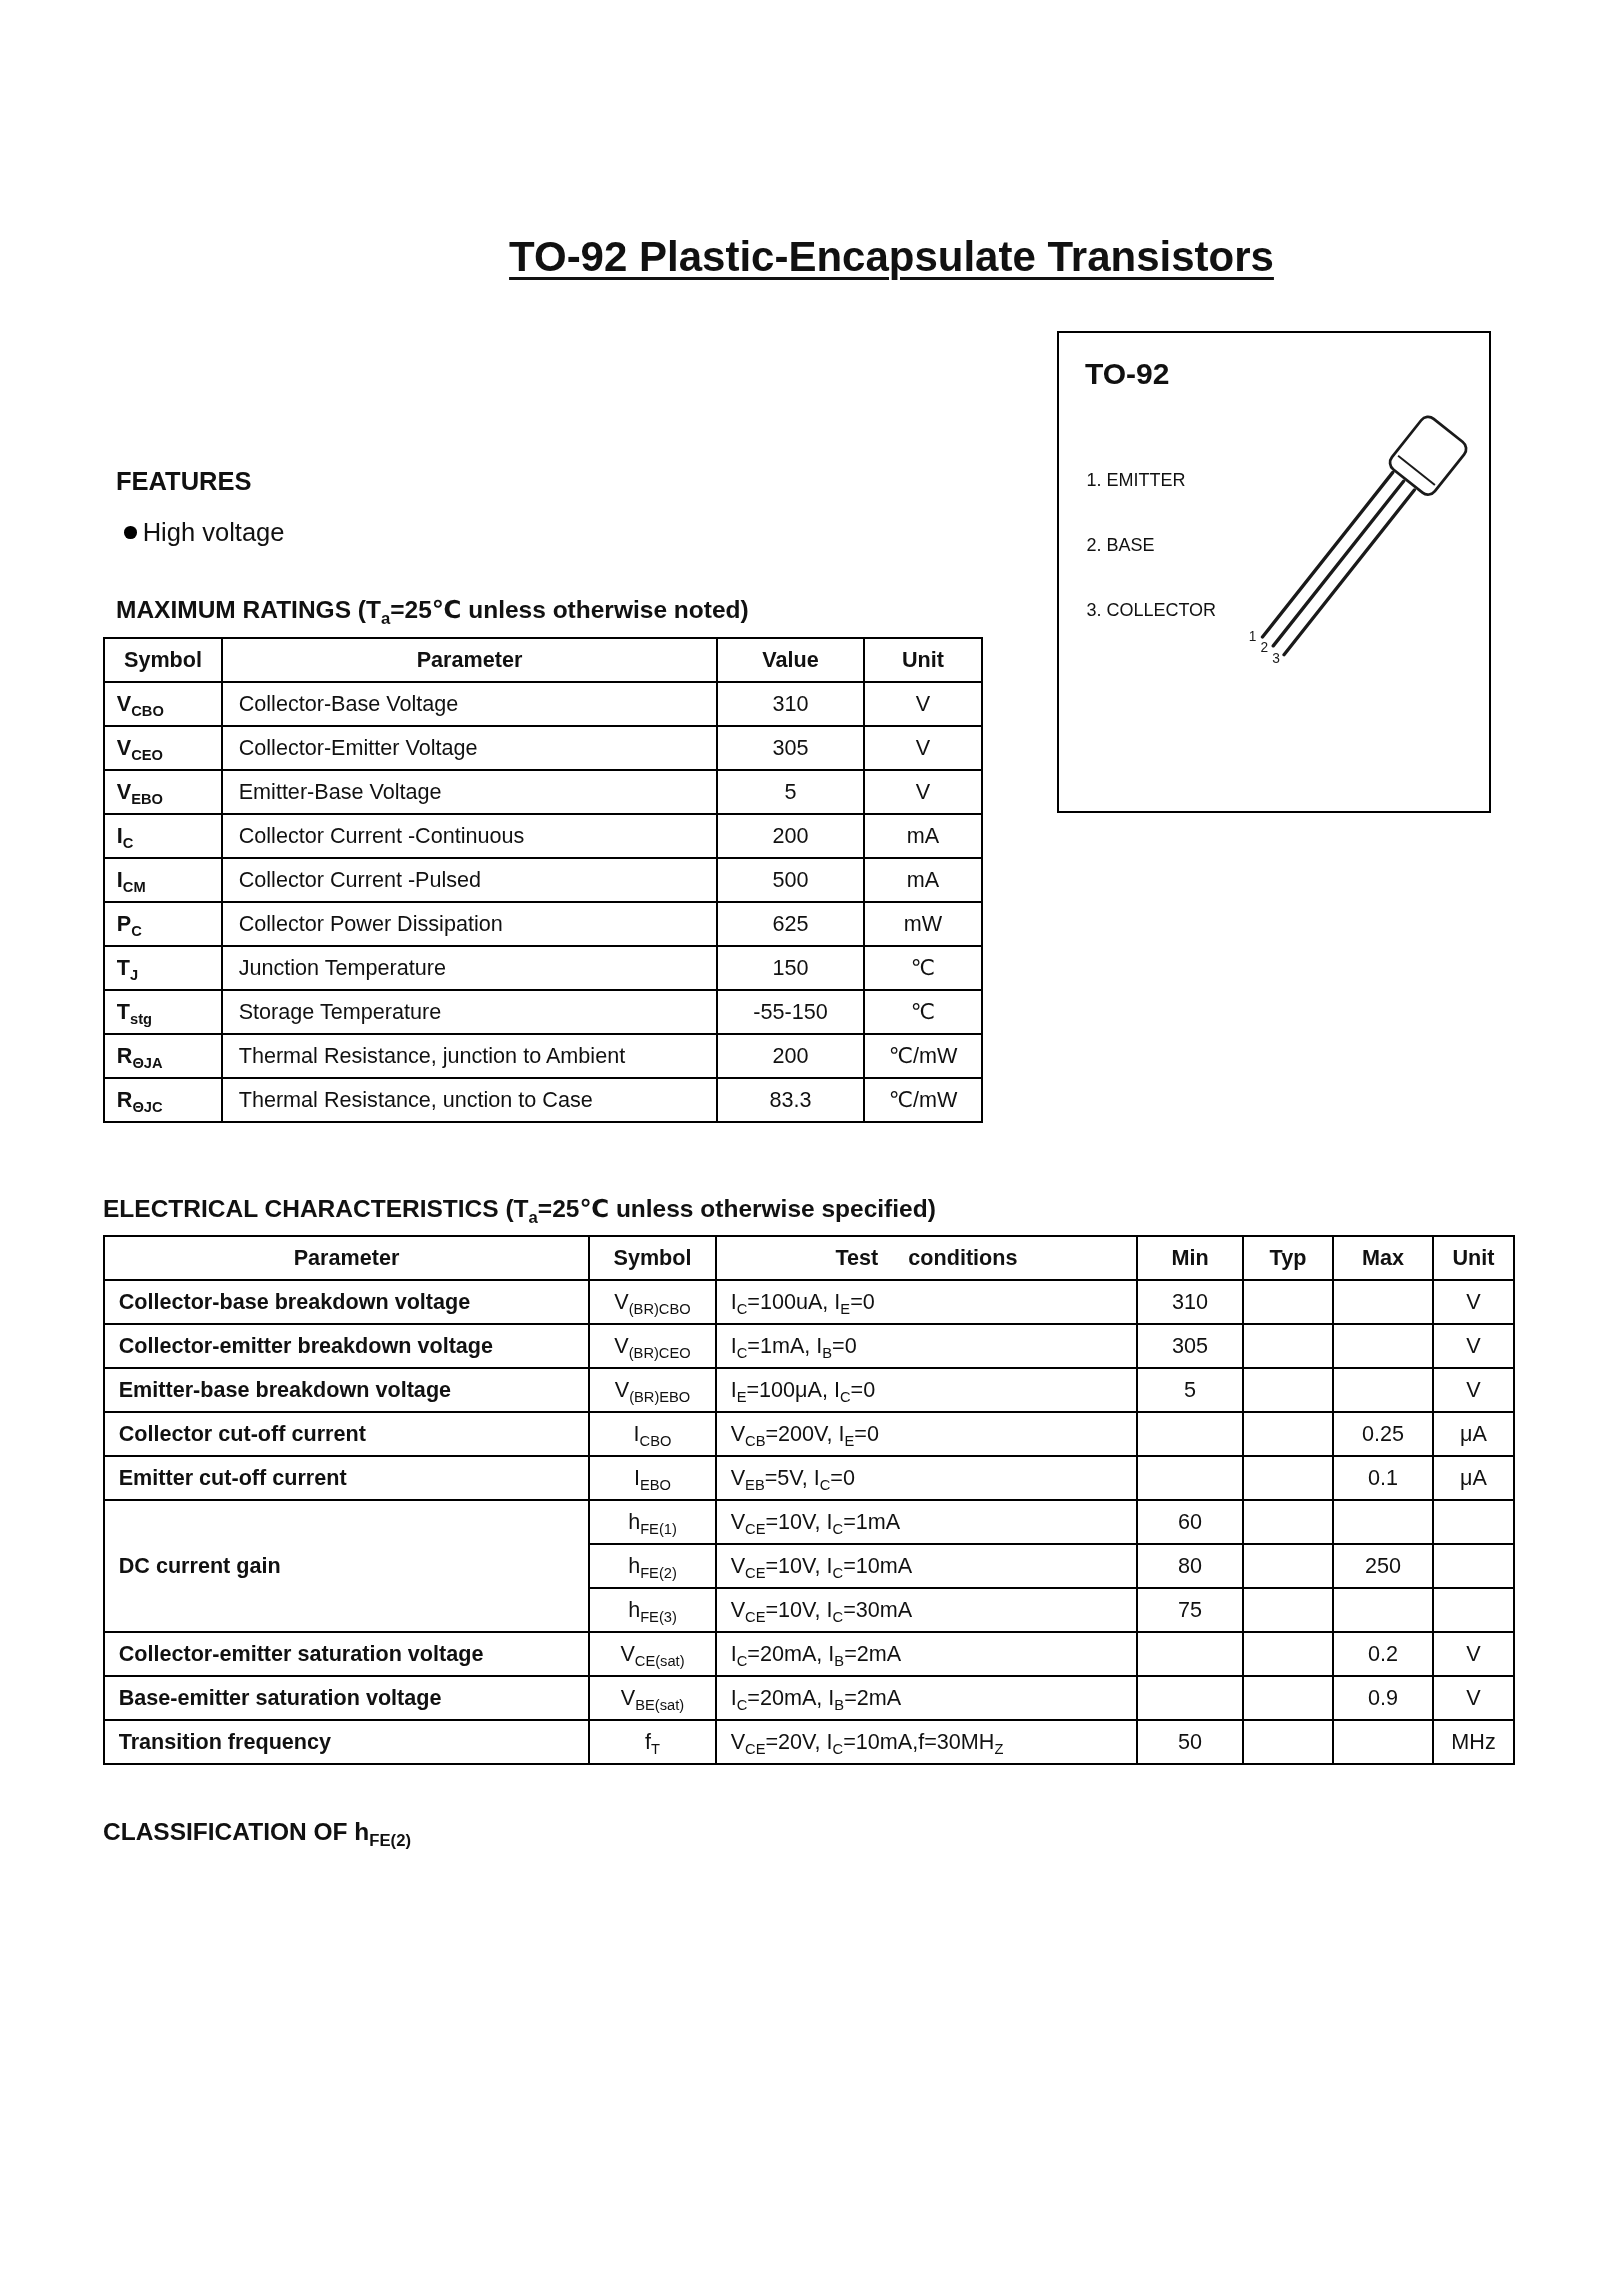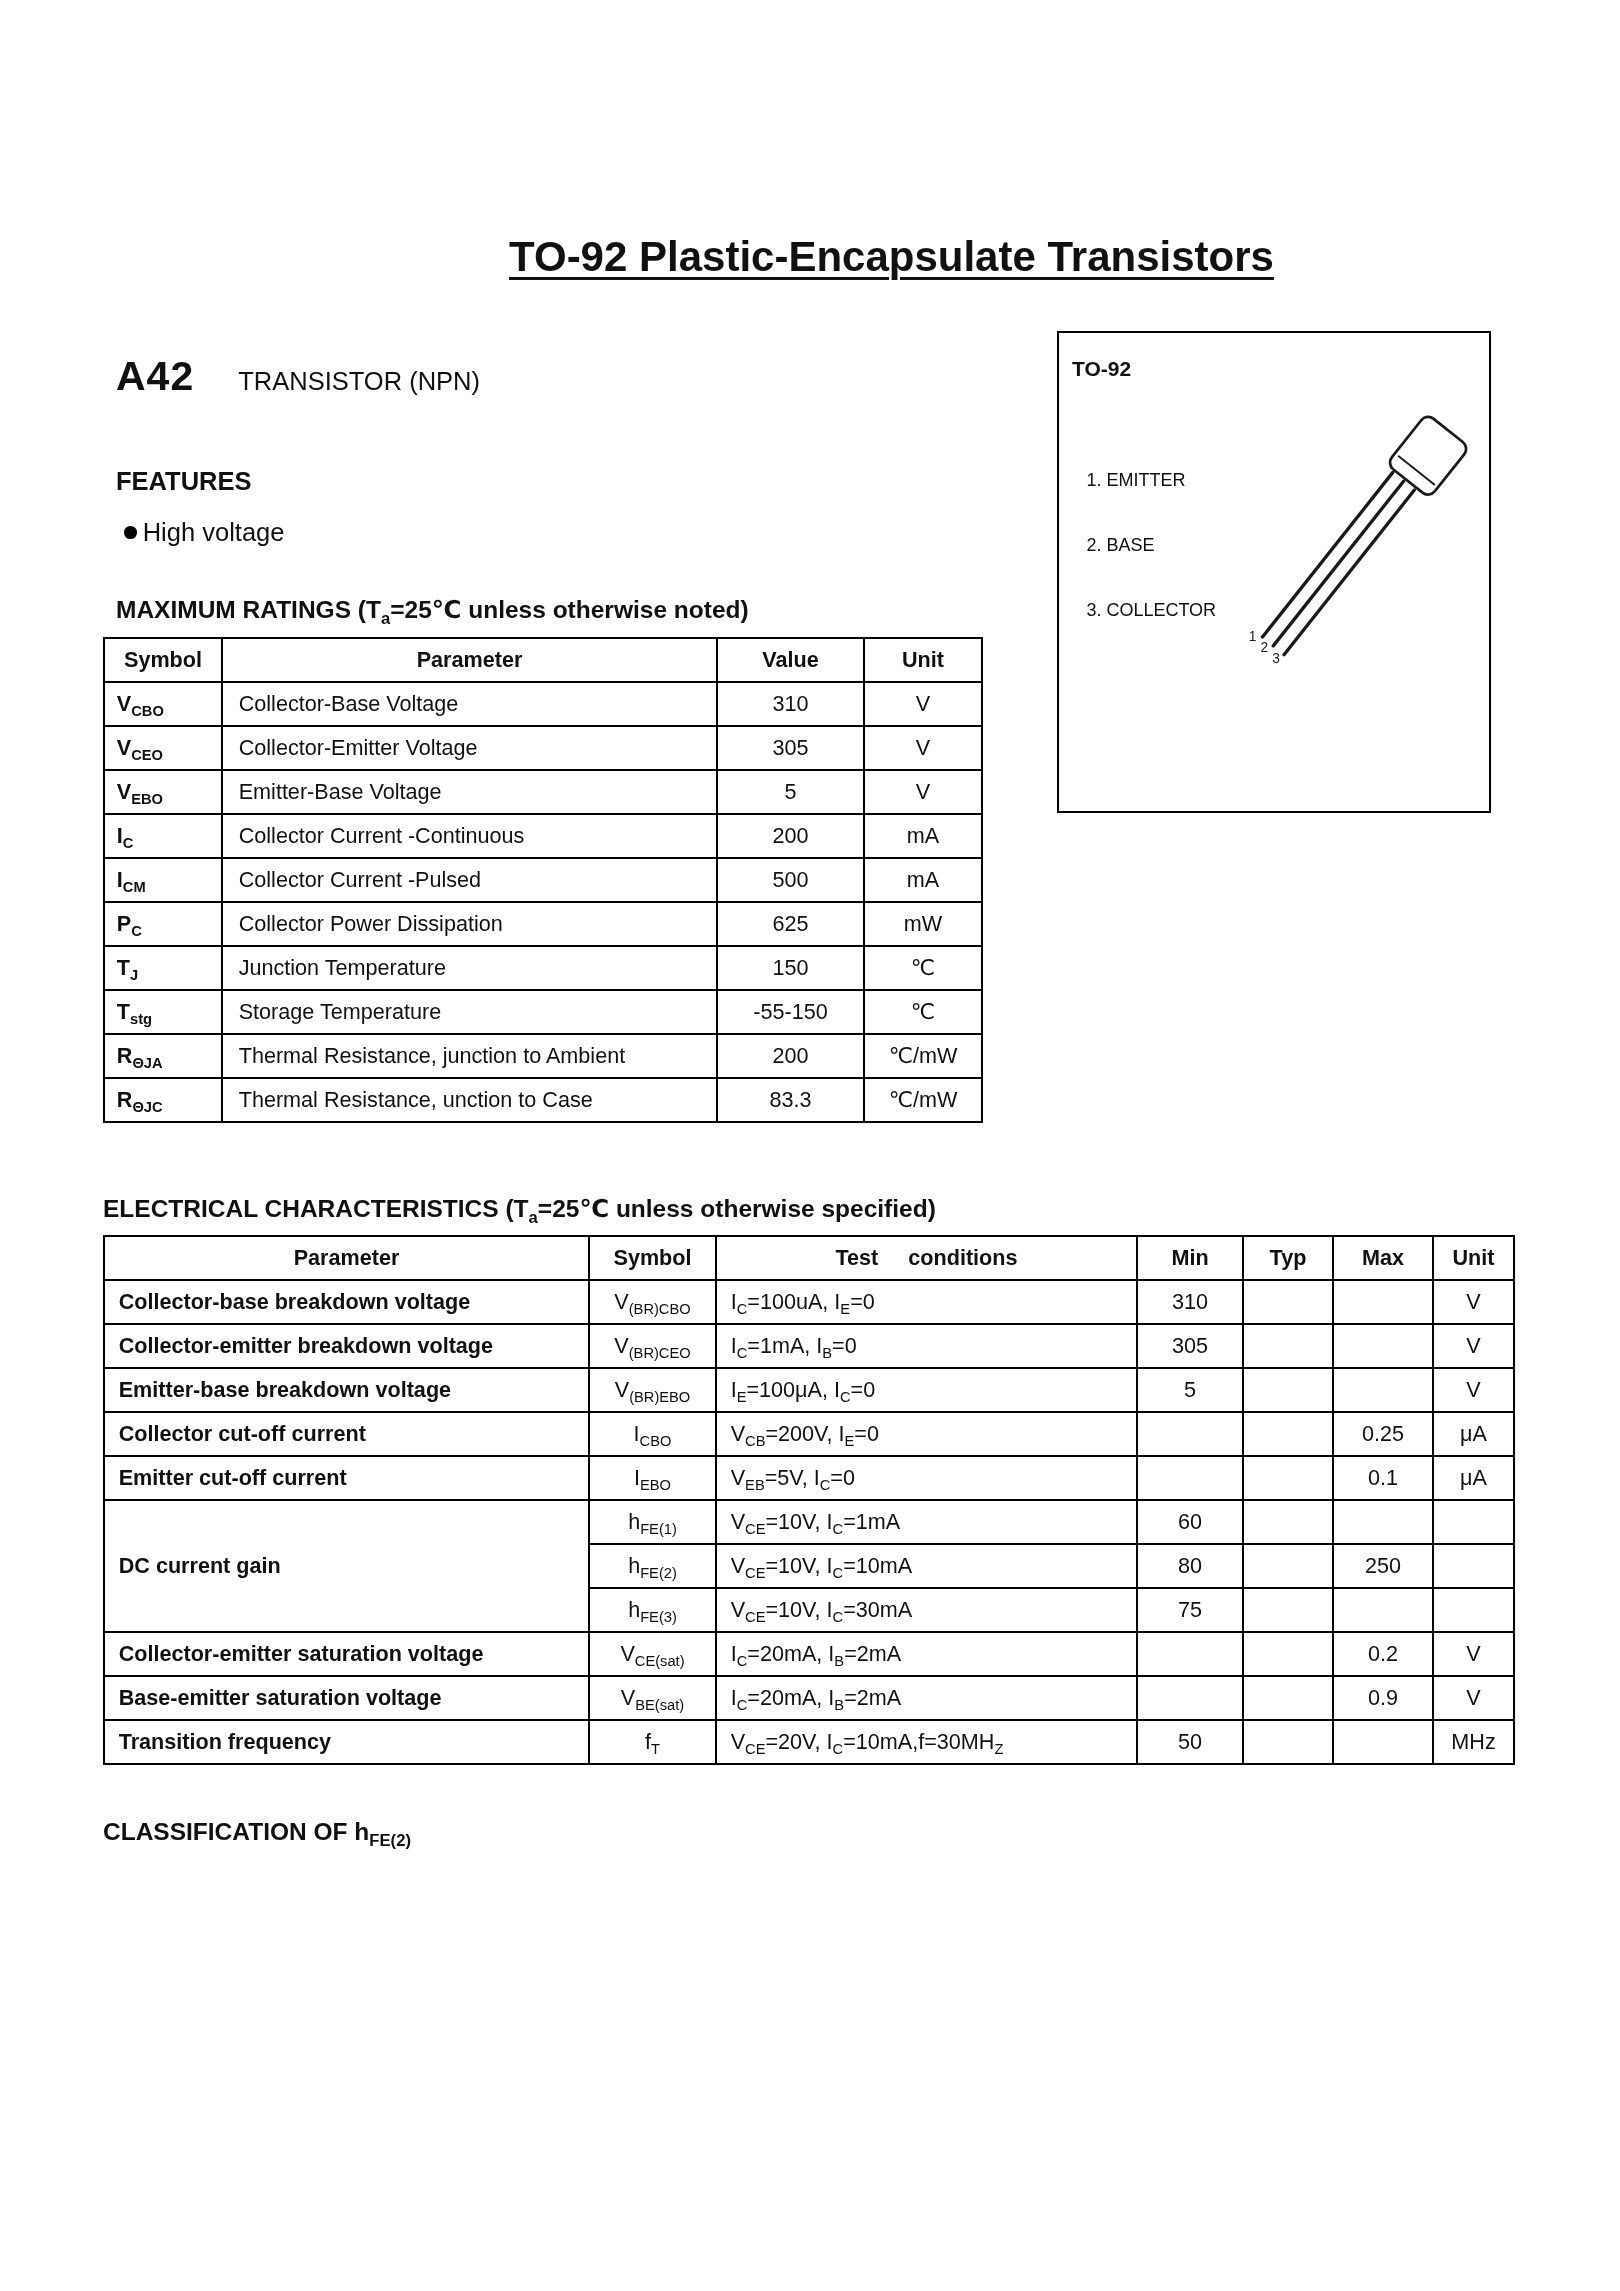--- a/index.html
+++ b/index.html
@@ -51,41 +51,37 @@
   .c-param  { text-align: left; padding-left: 15.7px; }
   .c-center { text-align: center; }
   .c-ecparam{ font-weight: bold; text-align: left; padding-left: 13.7px; }
   .c-cond   { text-align: left; padding-left: 13.7px; }
   .c-rank   { font-weight: bold; text-align: left; padding-left: 23.5px; }
 
   .package-box {
     position: absolute; left: 1057px; top: 331px; width: 434px; height: 482px;
     border: 2.9px solid #000; background: #fff;
   }
-  .package-label { position: absolute; left: 13px; top: 23.5px; font-size: 21px; font-weight: bold; }
+  .package-label { position: absolute; left: 26px; top: 23.5px; font-size: 30px; font-weight: bold; }
   .pin-list { position: absolute; left: 27.4px; top: 137px; }
   .pin-item { font-size: 18px; height: 65px; }
   .to92-art { position: absolute; right: 7.8px; top: 51px; }
 
   .footer-rule-thin  { position: absolute; left: 86px; top: 2200px; width: 1448px; height: 2px; background: #000; }
   .footer-rule-thick { position: absolute; left: 86px; top: 2243px; width: 1448px; height: 6.9px; background: #000; }
   .footer-page-number { position: absolute; left: 86px; top: 2207px; width: 1448px; text-align: center; font-size: 24.5px; }
   .footer-revision    { position: absolute; right: 93px; top: 2207px; font-size: 16px; }
 </style>
 </head>
 <body>
 
 <div class="page">
 
   <h1 class="title"><span class="u">TO-92 Plastic-Encapsulate Transistors</span></h1>
 
-  <div class="part-row">
-    <span class="part-number">A42</span>
-    <span class="part-type">TRANSISTOR (NPN)</span>
-  </div>
 
   <div class="package-box">
     <div class="package-label">TO-92</div>
     <div class="pin-list">
         <div class="pin-item">1. EMITTER</div>
         <div class="pin-item">2. BASE</div>
         <div class="pin-item">3. COLLECTOR</div>
       </div>
     <svg class="to92-art" viewBox="0 0 250 320" width="245" height="314" xmlns="http://www.w3.org/2000/svg">
       <g stroke="#1a1a1a" stroke-width="3.4" stroke-linecap="round">

